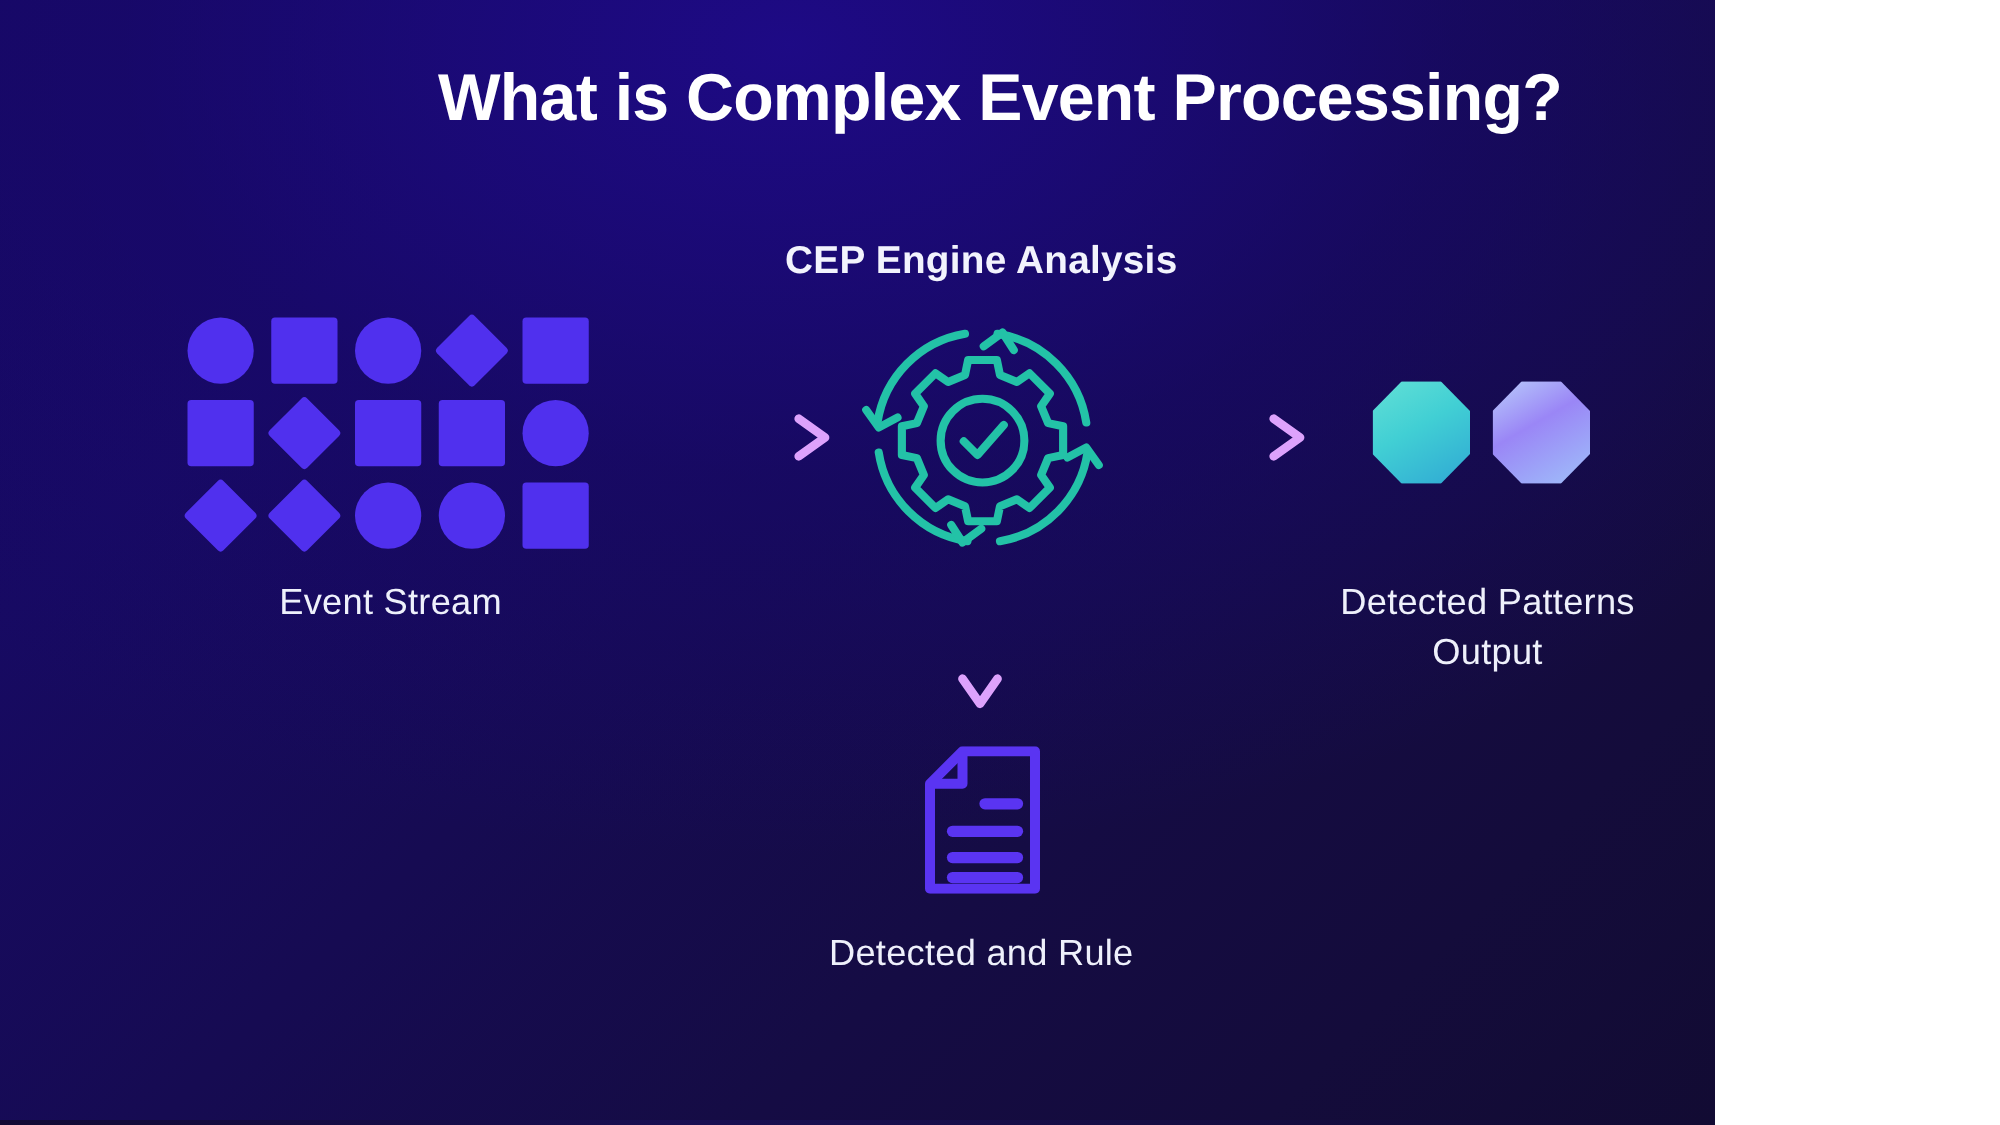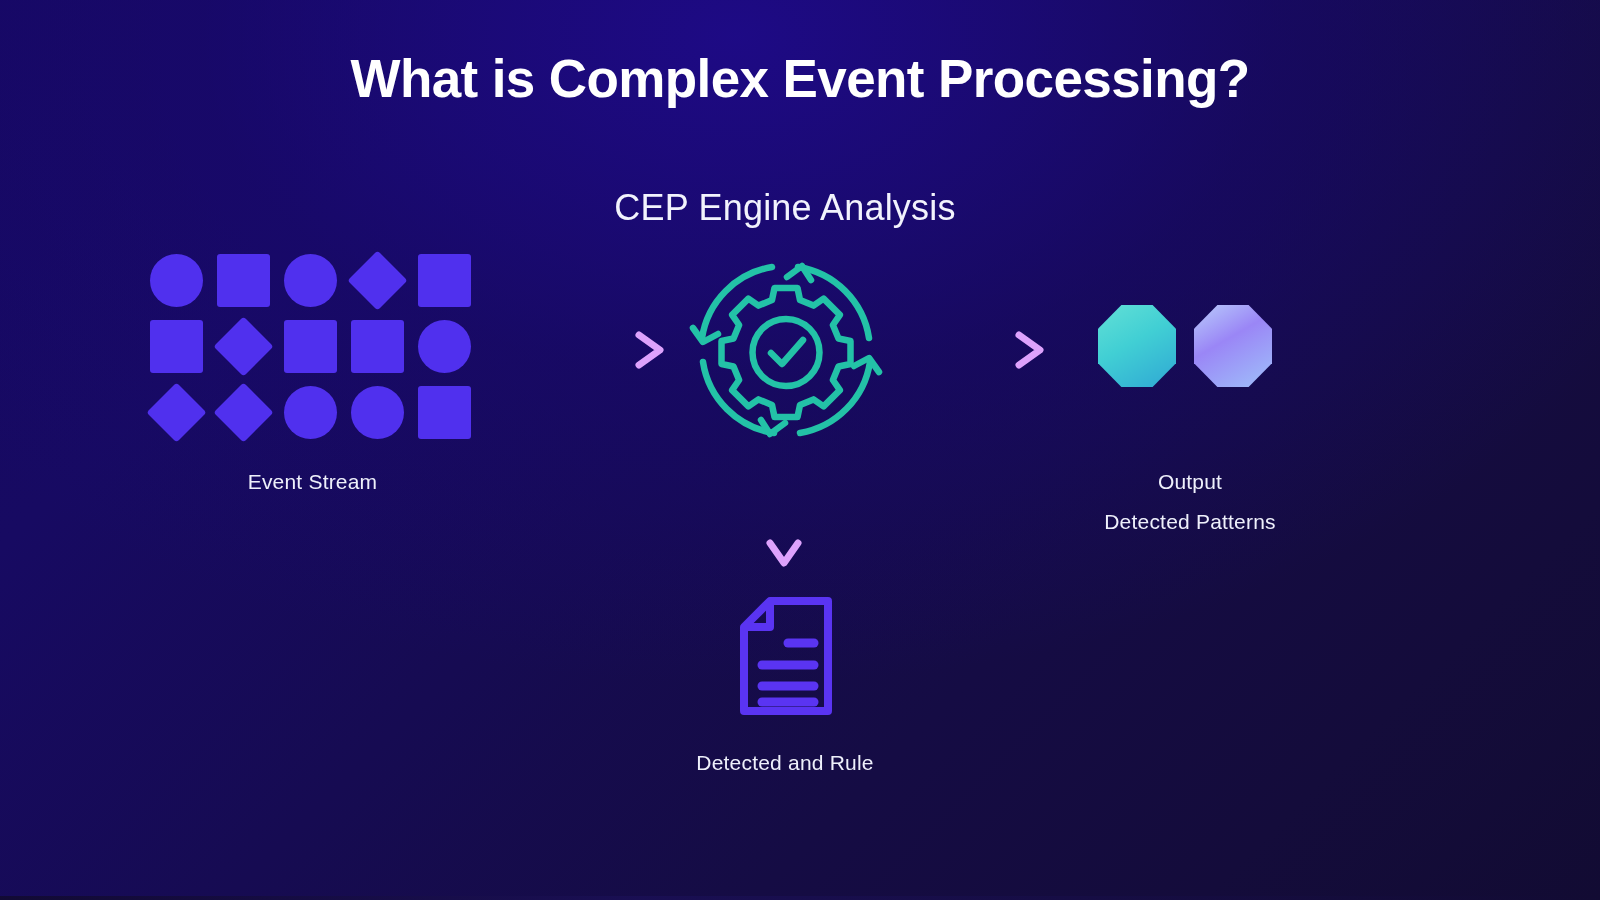--- a/index.html
+++ b/index.html
@@ -4,21 +4,21 @@
 <title>What is Complex Event Processing?</title>
 <style>
   * { margin:0; padding:0; box-sizing:border-box; }
   html, body {
     width:1600px; height:900px;
     overflow:hidden;
     font-family:"Liberation Sans", sans-serif;
   }
   #stage {
     position:relative;
-    width:1600px; height:900px;
+    width:1372px; height:900px;
     background:
       radial-gradient(ellipse 1400px 900px at 46% 4%, rgba(30,10,135,0.95) 0%, rgba(24,8,110,0.55) 38%, rgba(20,8,80,0.0) 72%),
       linear-gradient(135deg, #160863 0%, #170a62 22%, #160b52 45%, #150c44 66%, #140c3b 84%, #120b33 100%);
     overflow:hidden;
   }
   #stage::after{
     content:"";
     position:absolute; left:0; right:0; bottom:0; height:4px;
     background:linear-gradient(90deg,#110a2e,#1a0f55 40%,#120b33);
     opacity:.85;
@@ -34,28 +34,29 @@
     letter-spacing:-0.6px;
     color:#ffffff;
     white-space:nowrap;
   }
 
   
   .caption {
     position:absolute;
     text-align:center;
     color:#eef0fb;
-    font-size:21px;
+    font-size:29px;
     font-weight:400;
     line-height:40px;
     letter-spacing:.2px;
   }
   .caption.head {
-    font-size:36px;
+    font-size:31px;
     color:#f2f3fd;
+    font-weight:bold;
   }
 
   
   #event-stream-grid {
     position:absolute;
     left:150px; top:253px;
     width:320px; height:186px;
   }
   .ev-row { position:absolute; left:0; width:320px; height:56px; }
   .ev-row.r0 { top:0px; }
@@ -213,22 +214,22 @@
       <polyline points="119,5 140,20 119,35" fill="none" stroke="#dda2fc" stroke-width="7" stroke-linecap="round" stroke-linejoin="round"></polyline>
     </svg>
   </div>
 
   <div id="detected-patterns-shapes">
     <div class="octagon o0"></div>
     <div class="octagon o1"></div>
   </div>
 
   <div class="caption" id="label-detected-patterns">
+    <div>Detected Patterns</div>
     <div>Output</div>
-    <div>Detected Patterns</div>
   </div>
 
   <div id="arrow-engine-to-rules">
     <svg width="52" height="108" viewBox="0 0 52 108">
       <defs>
         <linearGradient id="agrad3" x1="0" y1="0" x2="0" y2="1">
           <stop offset="0%" stop-color="#8a4cf3"></stop>
           <stop offset="55%" stop-color="#b478f8"></stop>
           <stop offset="100%" stop-color="#dda2fc"></stop>
         </linearGradient>

